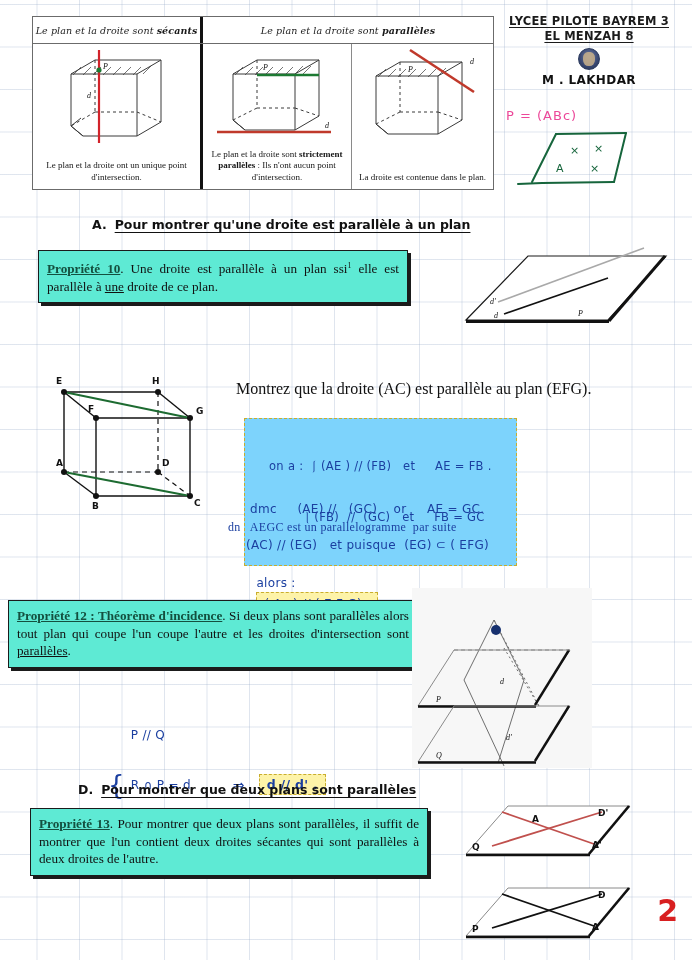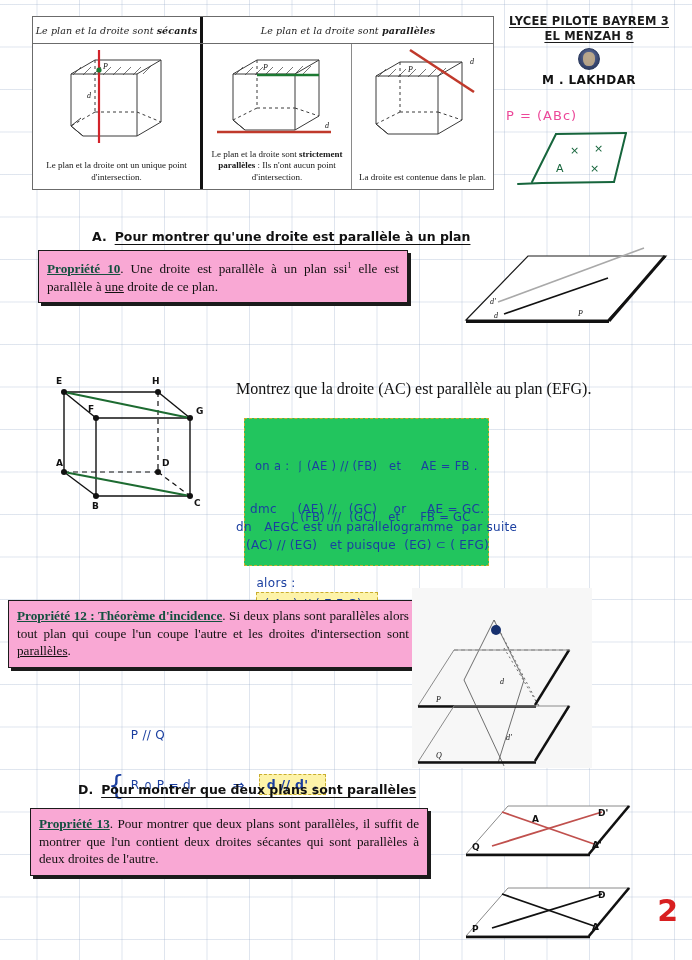--- a/index.html
+++ b/index.html
@@ -72,38 +72,38 @@
   
   .sec{
     position:absolute;font-family:"DejaVu Sans",sans-serif;font-weight:700;
     font-size:12.5px;color:#111;white-space:nowrap;
   }
   .sec .ltr{margin-right:8px;}
   .sec .txt{text-decoration:underline;text-underline-offset:3px;}
 
   
   .prop{
-    position:absolute;background:#f9a8d4;border:1.4px solid #1b1b1b;
+    position:absolute;background:#5eead4;border:1.4px solid #1b1b1b;
     box-shadow:3px 3px 0 #1b1b1b;
     padding:6px 8px 7px 8px;
     font-family:"Liberation Serif",serif;font-size:13.2px;line-height:17.5px;
     color:#111;text-align:justify;
   }
   .prop .lead{font-weight:700;text-decoration:underline;color:#14503f;}
   .prop u{text-decoration:underline;}
   .prop sup{font-size:8px;vertical-align:super;}
 
   
   .hw{
     font-family:"DejaVu Sans",sans-serif;color:#1b3fa0;
     font-size:12.5px;letter-spacing:.3px;white-space:pre;
   }
   .hl{
-    background:#22c55e;border:1px dashed #c9ad2e;
-    padding:5px 10px;display:inline-block;
+    background:#7dd3fc;border:1px dashed #c9ad2e;
+    padding:5px 24px;display:inline-block;
   }
   .hl-sm{background:#fdf3a8;border:1px dashed #c9ad2e;padding:2px 7px;display:inline-block;}
 
   
   .fig{position:absolute;}
   svg{display:block;overflow:visible;}
   .pageno{
     position:absolute;right:14px;bottom:32px;color:#d81f20;
     font-family:"DejaVu Sans",sans-serif;font-weight:700;font-size:30px;
   }
@@ -219,21 +219,21 @@
         <path d="M44,57 L20,58"></path>
         <path d="M34,56 L58,8"></path>
       </g>
       <text x="72" y="28" font-family="DejaVu Sans, sans-serif" font-size="11" fill="#16653c">×</text>
       <text x="96" y="26" font-family="DejaVu Sans, sans-serif" font-size="11" fill="#16653c">×</text>
       <text x="58" y="46" font-family="DejaVu Sans, sans-serif" font-size="11" fill="#16653c">A</text>
       <text x="92" y="46" font-family="DejaVu Sans, sans-serif" font-size="11" fill="#16653c">×</text>
     </svg>
   </div>
 
-  <div class="sec" style="left:92px;top:217px;margin-top:12px;">
+  <div class="sec" style="left:92px;top:217px;">
     <span class="ltr">A.</span><span class="txt">Pour montrer qu'une droite est parallèle à un plan</span>
   </div>
 
   <div class="prop" style="left:38px;top:250px;width:352px;">
     <span class="lead">Propriété 10</span><span>.    Une droite est parallèle à un plan ssi</span><sup>1</sup><span> elle est parallèle à </span><u>une</u><span> droite de ce plan.</span>
   </div>
 
   <div class="fig" style="left:448px;top:244px;">
     <svg width="240" height="100" viewBox="0 0 240 100">
       <polygon points="80,12 218,12 160,76 18,76" fill="#fff" stroke="#1b1b1b" stroke-width="1.2"></polygon>
@@ -298,21 +298,21 @@
               font-family:'Liberation Serif',serif;font-size:16px;color:#111;">Montrez que la droite (AC) est  parallèle au plan (EFG).</div>
 
   <div style="position:absolute;left:244px;top:418px;">
     <div class="hl hw" style="font-size:11.5px;line-height:17px;">
       <div>on a :  ⎰ (AE ) // (FB)   et     AE = FB .</div>
       <div>         ⎱ (FB)  //  (GC)   et     FB = GC</div>
     </div>
   </div>
 
   <div class="hw" style="position:absolute;left:250px;top:500px;font-size:12px;line-height:18px;">dmc     (AE) //   (GC)    or     AE = GC.</div>
-  <div class="hw" style="position:absolute;left:236px;top:518px;font-size:12px;line-height:18px;">dn   AEGC est un parallelogramme  par suite</div>
+  <div class="hw" style="position:absolute;left:228px;top:518px;font-size:12px;line-height:18px;font-family:Liberation Serif, serif;">dn   AEGC est un parallelogramme  par suite</div>
   <div class="hw" style="position:absolute;left:246px;top:536px;font-size:12px;line-height:18px;">(AC) // (EG)   et puisque  (EG) ⊂ ( EFG)</div>
   <div class="hw" style="position:absolute;left:240px;top:556px;font-size:12px;line-height:18px;">
     <span>alors :</span>
     <span class="hl-sm">( A c) // ( E F G) .</span>
   </div>
 
   <div class="prop" style="left:8px;top:600px;width:392px;">
     <span class="lead">Propriété 12 : Théorème d'incidence</span><span>.  Si deux plans sont parallèles alors tout plan qui coupe l'un coupe l'autre et les droites d'intersection sont </span><u>parallèles</u><span>.</span>
   </div>
 

